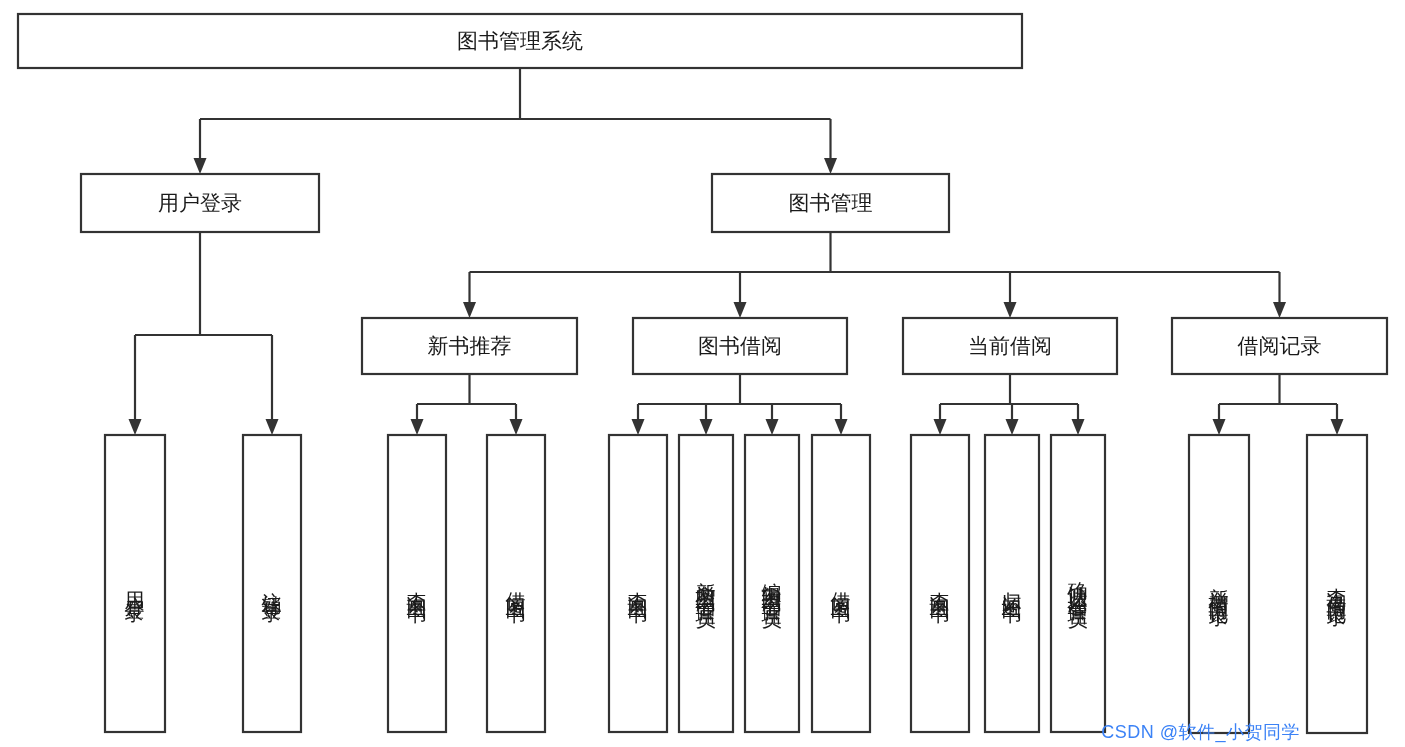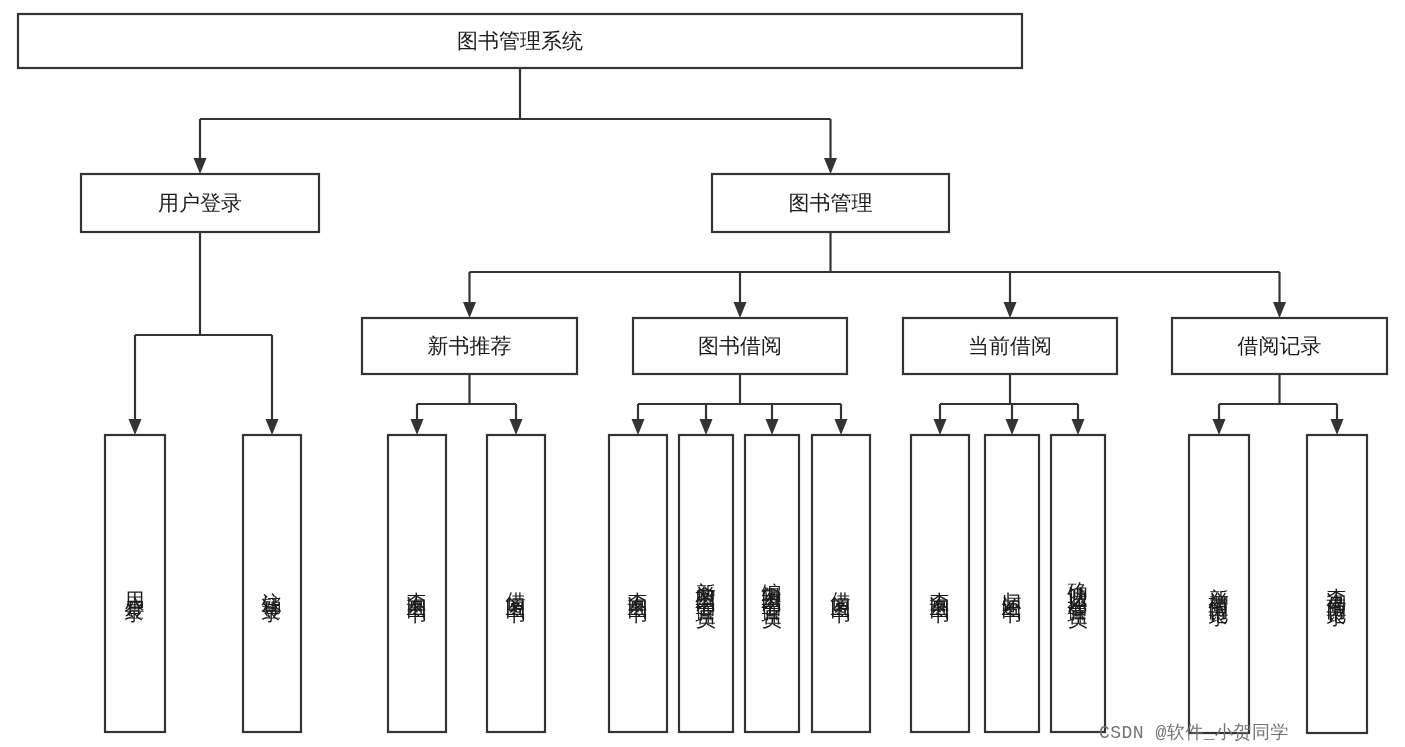--- a/index.html
+++ b/index.html
@@ -60,25 +60,25 @@
     letter-spacing: 4px;
     display: flex;
     align-items: center;
     justify-content: center;
     white-space: nowrap;
     pointer-events: none;
     user-select: none;
   }
   #watermark {
     position: absolute;
-    right: 12px;
+    right: 1px;
     bottom: 3px;
-    font-family: Liberation Mono, monospace;
+    font-family: Liberation Sans, sans-serif;
     font-size: 18px;
-    color: #737373;
+    color: #3b82f6;
     letter-spacing: 0.5px;
     white-space: nowrap;
   }
 </style>
 </head>
 <body>
 
 <div id="diagram-root">
 
   <svg id="tree-svg" viewBox="0 0 1405 747">

